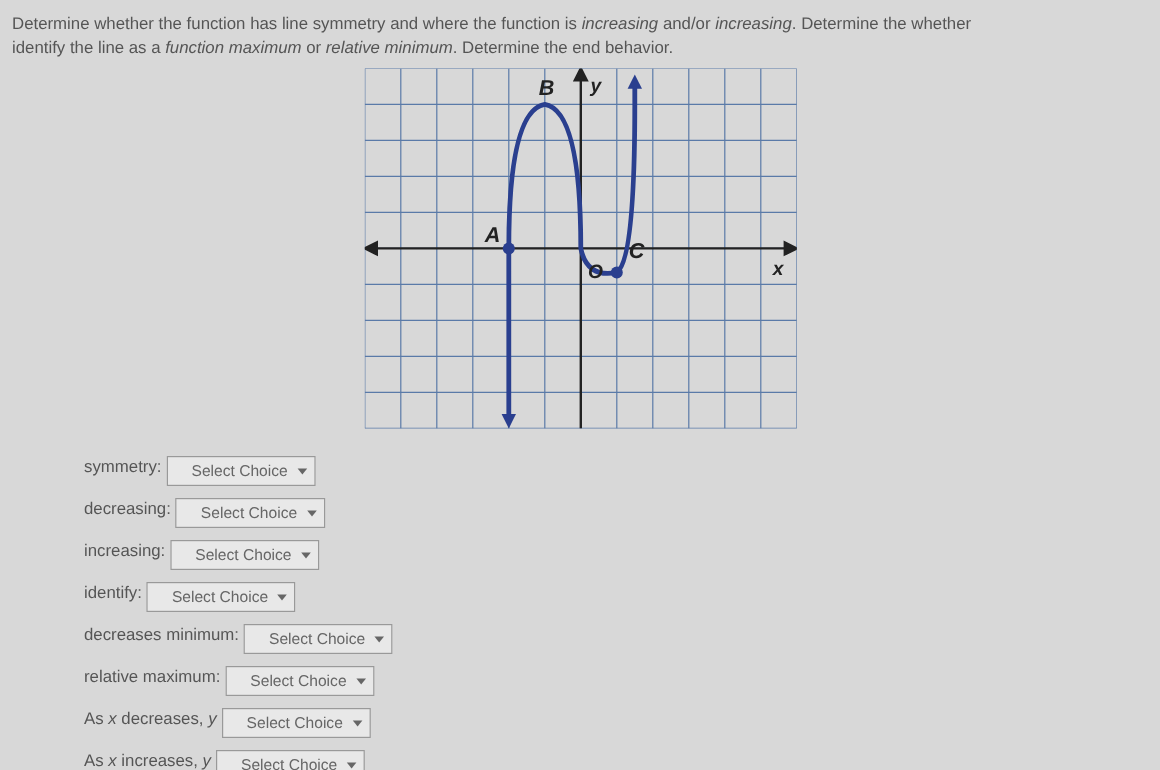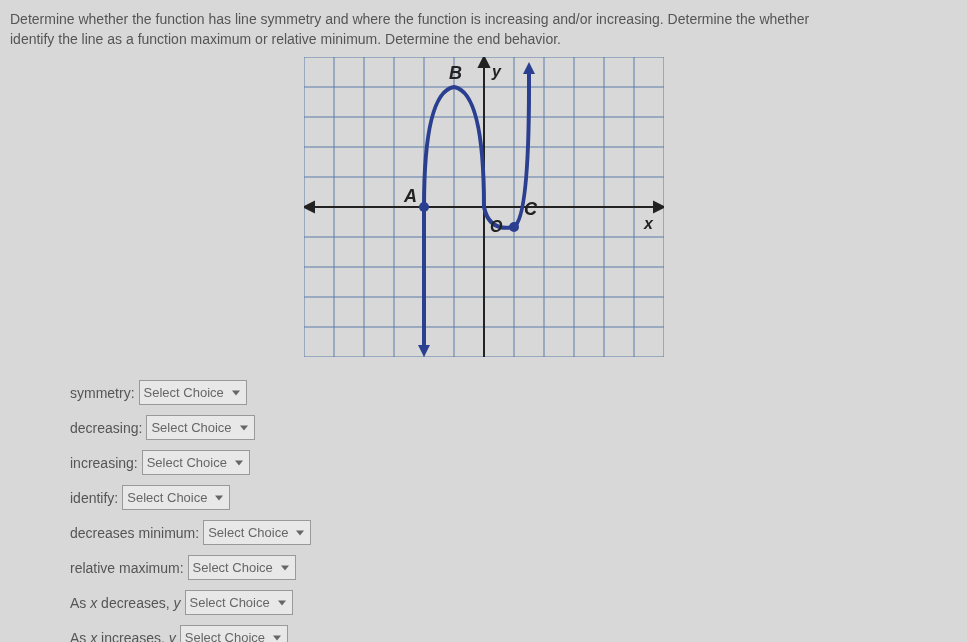--- a/index.html
+++ b/index.html
@@ -11,49 +11,49 @@
       height: 642px;
       padding: 10px;
       position: relative;
     }
     .question-text {
       font-size: 14px;
       line-height: 1.4;
       margin-bottom: 8px;
       color: #555;
     }
-    .emphasis-italic { }
+    .emphasis-italic { font-style: italic; }
     .graph-container {
       display: flex;
       justify-content: center;
       margin: 5px 0 20px 0;
     }
     .graph {
       width: 360px;
       height: 300px;
     }
     .answers {
       position: absolute;
       left: 70px;
       top: 380px;
       font-size: 14px;
       color: #555;
     }
     .answer-row {
       display: flex;
-      align-items: center;
+      align-items: flex-start;
       margin-bottom: 10px;
     }
     .answer-label {
       margin-right: 4px;
     }
     .select-box {
       border: 1px solid #999;
       background: #e8e8e8;
-      padding: 4px 22px 4px 4px;
+      padding: 4px 22px 4px 20px;
       font-size: 13px;
       color: #666;
       position: relative;
       display: inline-flex;
       align-items: center;
       cursor: pointer;
     }
     .select-box::after {
       content: '';
       position: absolute;

